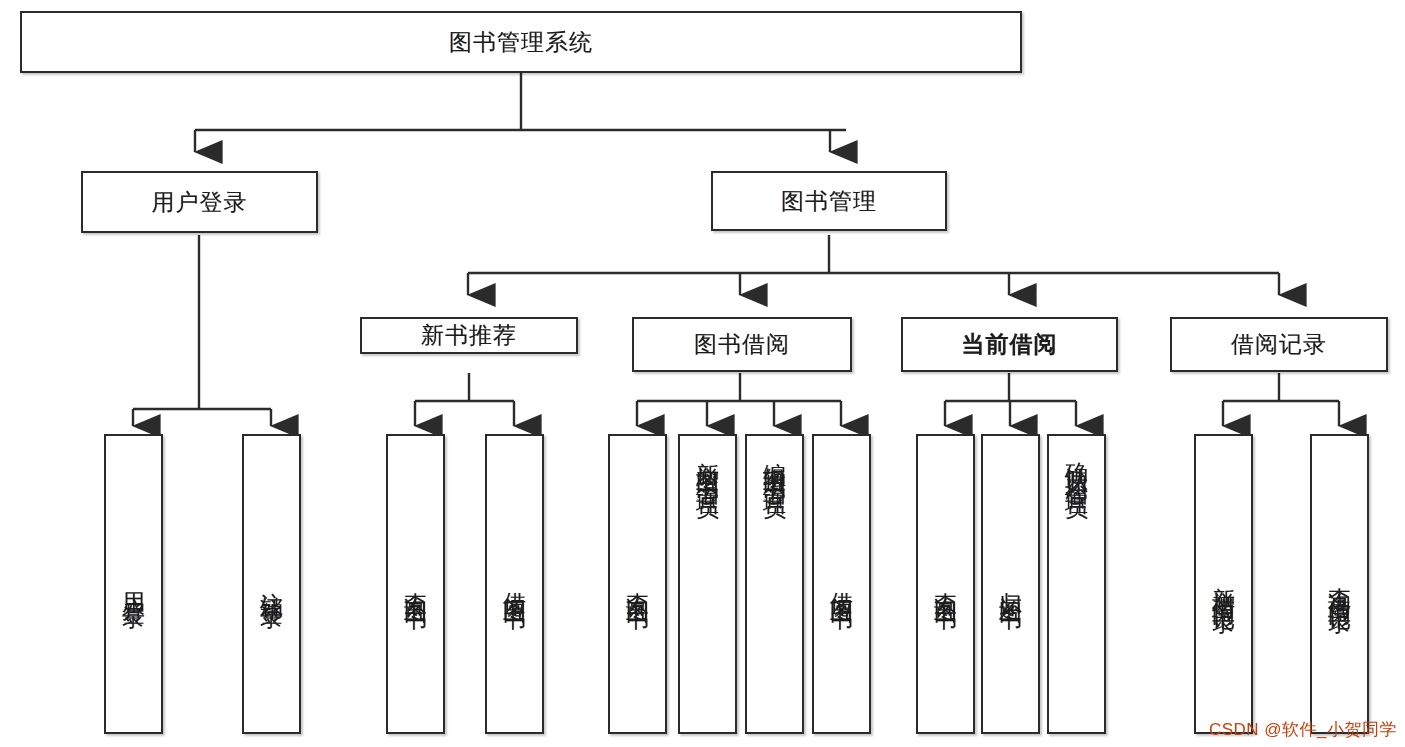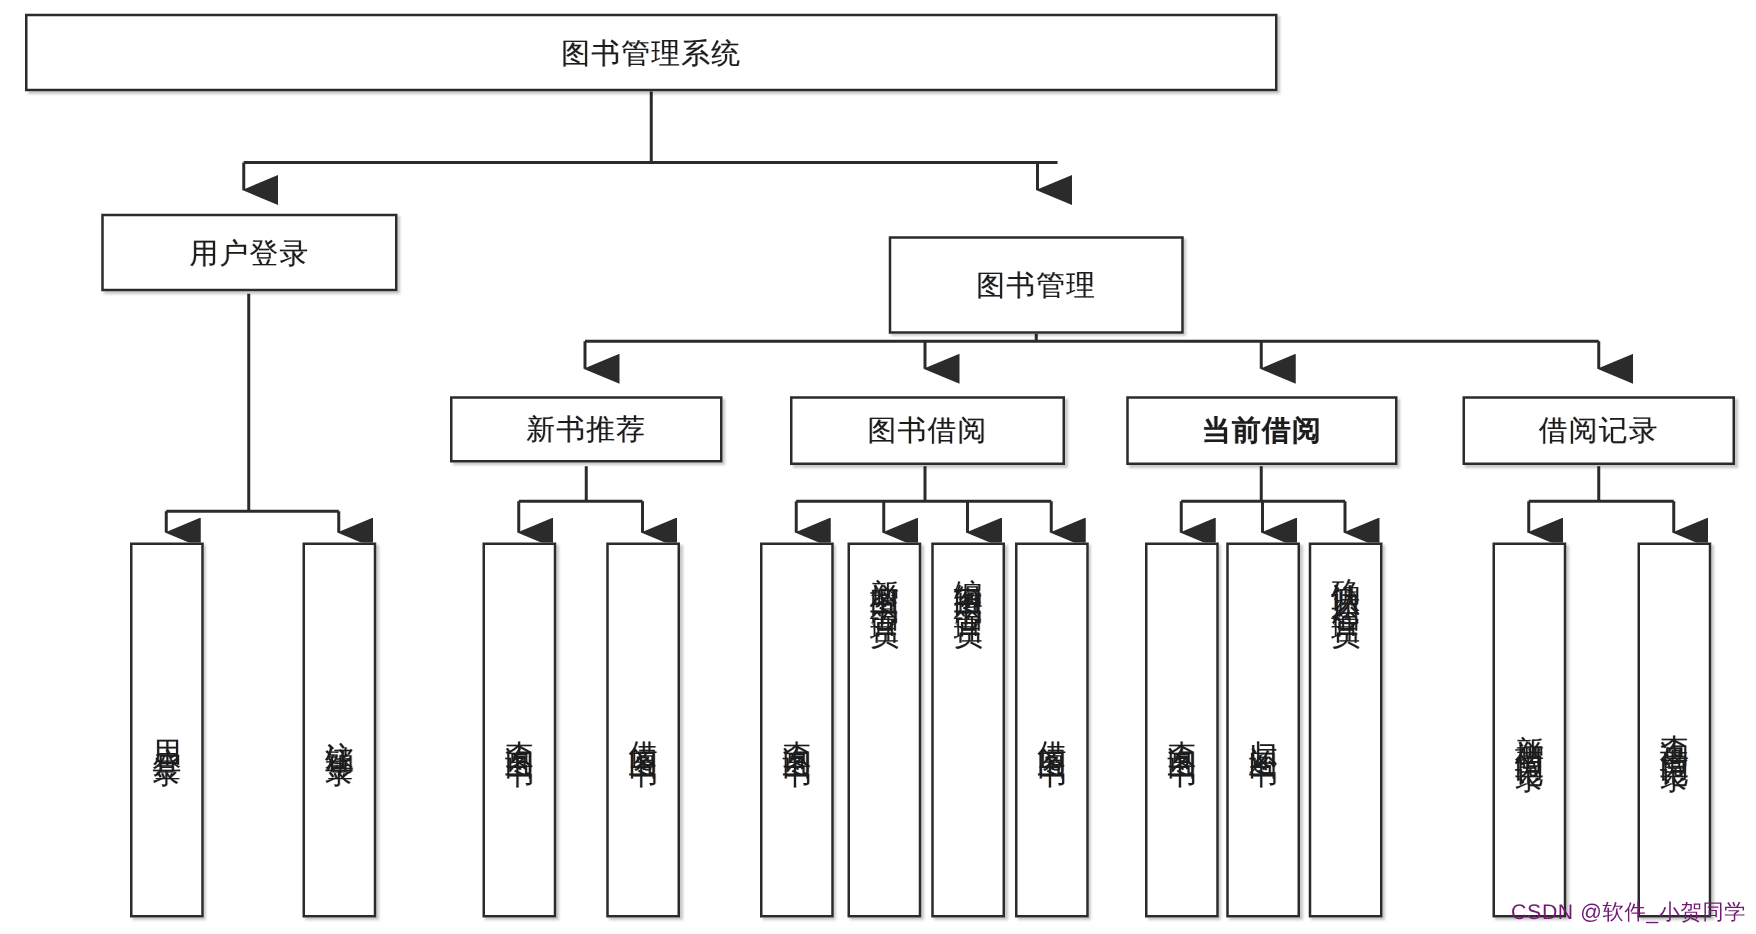--- a/index.html
+++ b/index.html
@@ -58,21 +58,21 @@
   }
   .node.vertical.centered {
     align-items: center;
     padding-top: 0;
   }
   #watermark {
     position: absolute;
     right: 8px;
     bottom: 6px;
     font-size: 17px;
-    color: #701a75;
+    color: #c2410c;
     letter-spacing: 0.5px;
     white-space: nowrap;
   }
 </style>
 </head>
 <body>
 
 <div id="canvas">
 
   <svg id="wires" viewBox="0 0 1405 747" xmlns="http://www.w3.org/2000/svg">
@@ -125,25 +125,25 @@
     </g>
   </svg>
 
   <div class="node" style="left:20px; top:11px; width:1002px; height:62px;">
     <span class="label">图书管理系统</span>
   </div>
 
   <div class="node" style="left:81px; top:171px; width:237px; height:62px;">
     <span class="label">用户登录</span>
   </div>
-  <div class="node" style="left:711px; top:189px; width:236px; height:78px;">
+  <div class="node" style="left:711px; top:171px; width:236px; height:60px;">
     <span class="label">图书管理</span>
   </div>
 
-  <div class="node" style="left:360px; top:317px; width:218px; height:53px;">
+  <div class="node" style="left:360px; top:317px; width:218px; height:37px;">
     <span class="label">新书推荐</span>
   </div>
   <div class="node" style="left:632px; top:317px; width:220px; height:55px;">
     <span class="label">图书借阅</span>
   </div>
   <div class="node" style="left:901px; top:317px; width:217px; height:55px;font-weight:bold;">
     <span class="label">当前借阅</span>
   </div>
   <div class="node" style="left:1170px; top:317px; width:218px; height:55px;">
     <span class="label">借阅记录</span>

